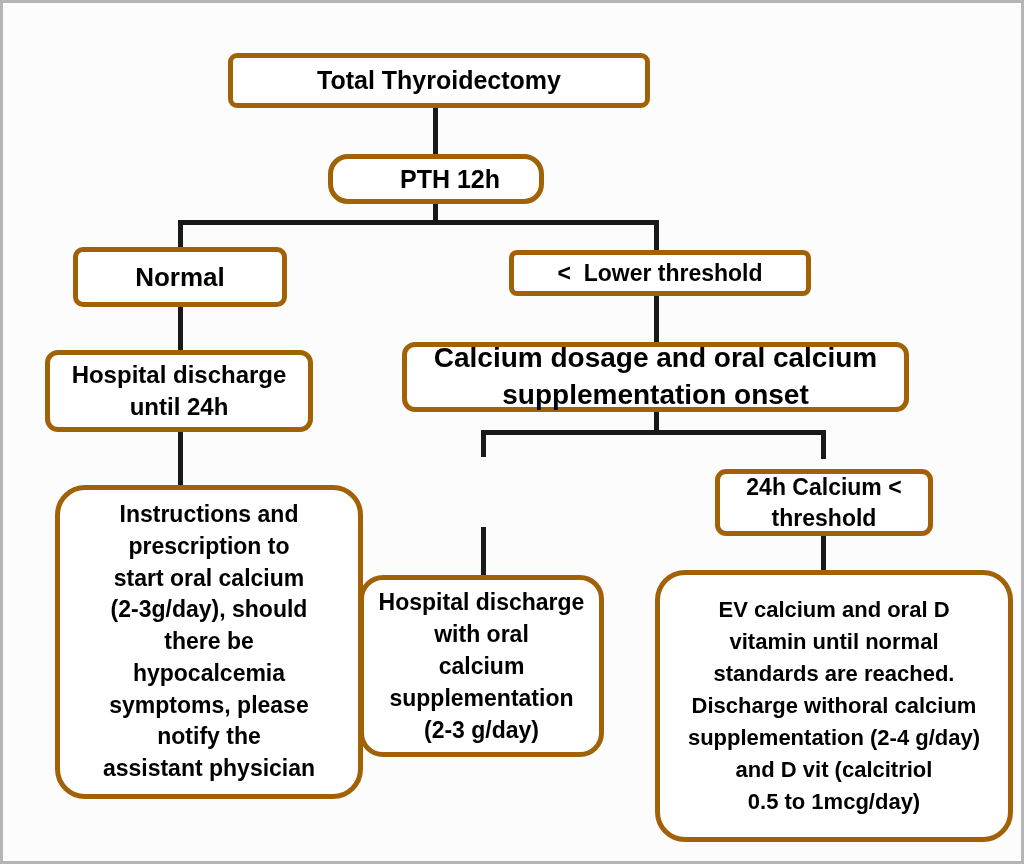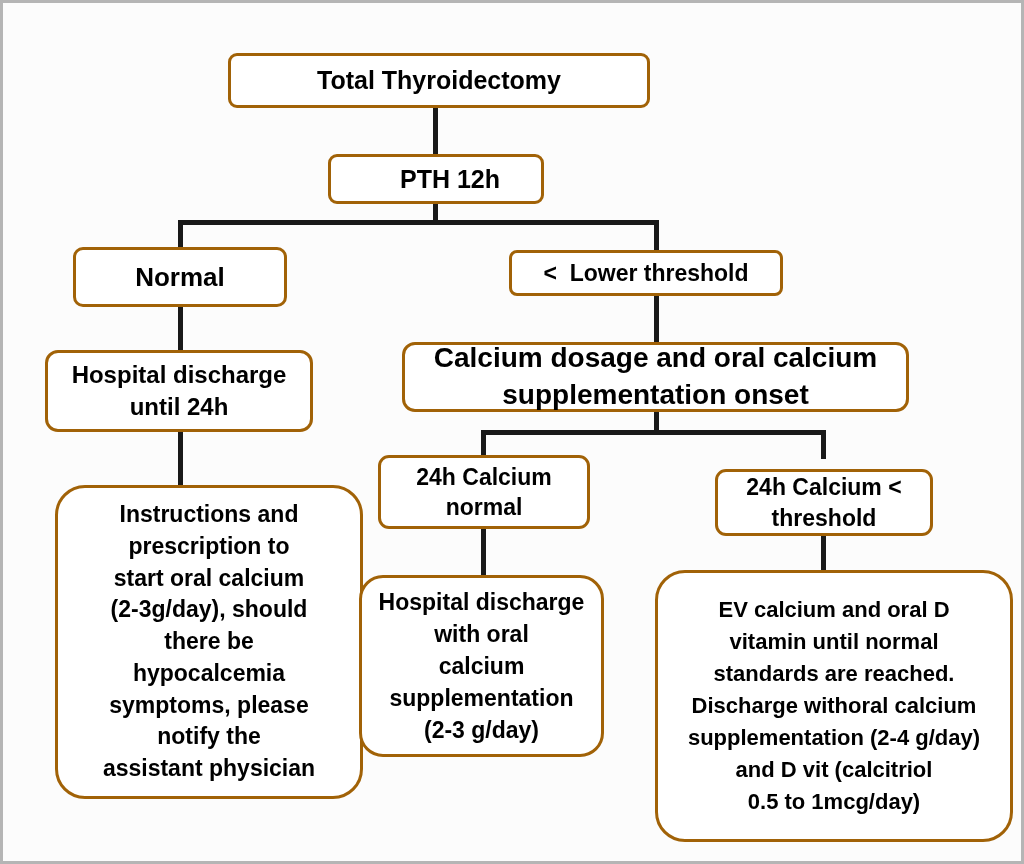--- a/index.html
+++ b/index.html
@@ -2,30 +2,30 @@
 <html><head>
 <meta charset="utf-8">
 <style>
   html,body{margin:0;padding:0;background:#fff;}
   .canvas{
     position:relative;width:1024px;height:864px;box-sizing:border-box;
     background:#fcfcfc;border:3px solid #b5b5b5;
     font-family:"Liberation Sans",sans-serif;color:#000;overflow:hidden;
   }
   .box{
-    position:absolute;background:#fff;border:3px solid #a16207;
+    position:absolute;background:#fff;border:5px solid #a16207;
     box-sizing:border-box;display:flex;align-items:center;justify-content:center;
     text-align:center;font-weight:bold;white-space:pre-line;line-height:1.32;
   }
   .edge{position:absolute;background:#191919;}
   
   #n-root{left:225px;top:50px;width:422px;height:55px;border-radius:9px;font-size:25px;}
-  #n-pth{left:325px;top:151px;width:216px;height:50px;border-radius:9px;font-size:25px;padding-left:28px;}
+  #n-pth{left:325px;top:151px;width:216px;height:50px;border-radius:20px;font-size:25px;padding-left:28px;}
   #n-normal{left:70px;top:244px;width:214px;height:60px;border-radius:10px;font-size:26px;}
-  #n-lower{left:506px;top:247px;width:274px;height:46px;border-radius:8px;font-size:23px;text-align:right;}
+  #n-lower{left:506px;top:247px;width:302px;height:46px;border-radius:8px;font-size:23px;text-align:right;}
   #n-discharge24{left:42px;top:347px;width:268px;height:82px;border-radius:13px;font-size:24px;}
   #n-dosage{left:399px;top:339px;width:507px;height:70px;border-radius:13px;font-size:28px;}
   #n-ca-normal{left:375px;top:452px;width:212px;height:74px;border-radius:11px;font-size:23px;}
   #n-ca-below{left:712px;top:466px;width:218px;height:67px;border-radius:11px;font-size:23px;}
   #n-instructions{left:52px;top:482px;width:308px;height:314px;border-radius:30px;font-size:23px;line-height:1.38;}
   #n-discharge-oral{left:356px;top:572px;width:245px;height:182px;border-radius:24px;font-size:23px;line-height:1.4;}
   #n-ev{left:652px;top:567px;width:358px;height:272px;border-radius:30px;font-size:22px;line-height:1.45;}
   
   #e-root-pth{left:430px;top:102px;width:5px;height:51px;}
   #e-pth-stub{left:430px;top:198px;width:5px;height:24px;}
@@ -69,22 +69,20 @@
   <div class="box" id="n-normal">Normal</div>
 
   <div class="box" id="n-lower">&lt;&nbsp; Lower threshold</div>
 
   <div class="box" id="n-discharge24">Hospital discharge
 until 24h</div>
 
   <div class="box" id="n-dosage">Calcium dosage and oral calcium
 supplementation onset</div>
 
-  <div class="box" id="n-ca-normal">24h Calcium
-normal</div>
 
   <div class="box" id="n-ca-below">24h Calcium &lt;
 threshold</div>
 
   <div class="box" id="n-instructions">Instructions and
 prescription to
 start oral calcium
 (2-3g/day), should
 there be
 hypocalcemia

